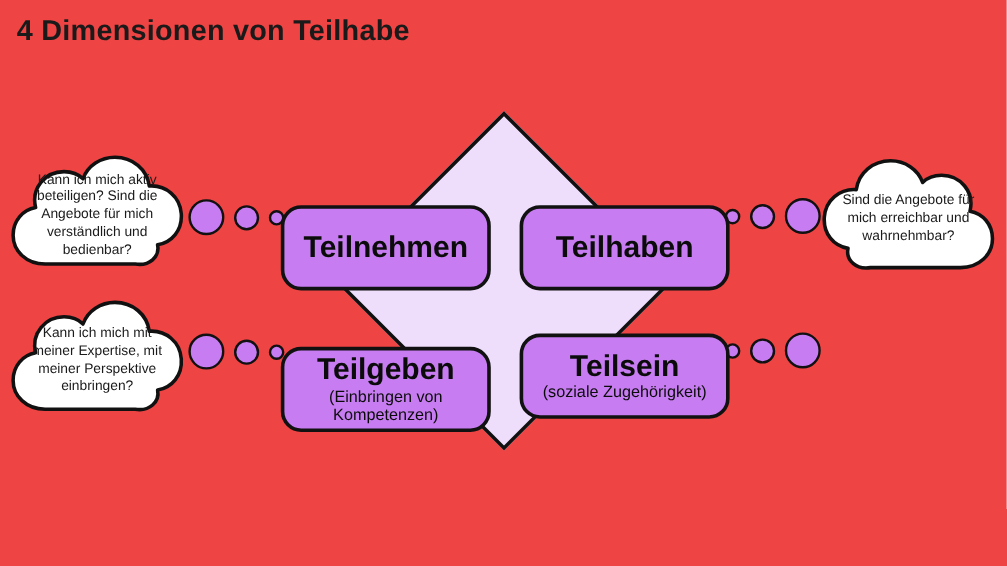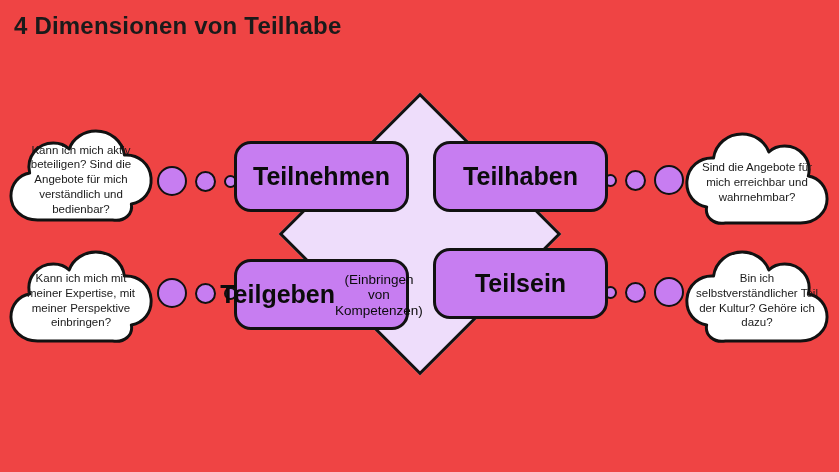--- a/index.html
+++ b/index.html
@@ -25,22 +25,22 @@
     border:3px solid var(--outline-black,#111);
     transform:rotate(45deg);
     z-index:1;
   }
   
   .dim-box{
     position:absolute;width:175px;height:71px;z-index:3;
     background:var(--accent-purple,#c77df1);
     border:3.5px solid var(--outline-black,#111);
     border-radius:17px;
-    display:flex;flex-direction:row;align-items:center;justify-content:center;
-    text-align:center;padding:2px 10px;
+    display:flex;flex-direction:column;align-items:center;justify-content:center;
+    text-align:center;padding:2px 10px;margin-top:30px;
   }
   .dim-box .box-label{font-size:25px;font-weight:700;line-height:1.02;color:#0b0b0b;}
   .dim-box .box-sublabel{font-size:13.5px;line-height:1.12;margin-top:1px;color:#0b0b0b;}
   .box-tl{left:234px;top:141px;}
   .box-tr{left:433px;top:141px;gap:24px;}
   .box-bl{left:234px;top:259px;}
   .box-br{left:433px;top:248px;}
   
   .cloud{
     position:absolute;width:150px;height:97px;z-index:2;
@@ -87,20 +87,21 @@
   </div>
   <div class="dim-box box-tr">
     <div class="box-label">Teilhaben</div>
   </div>
   <div class="dim-box box-bl">
     <div class="box-label">Teilgeben</div>
     <div class="box-sublabel">(Einbringen von Kompetenzen)</div>
   </div>
   <div class="dim-box box-br">
     <div class="box-label">Teilsein</div>
+    <div class="box-sublabel">(soziale Zugehörigkeit)</div>
   </div>
 
   <div class="cloud cloud-tl">
     <svg viewBox="-2 -2 152 97" preserveAspectRatio="none">
       <path d="M 30 90 C 14 90 3 79 3 66 C 3 54 11 45 22 43 C 18 27 30 13 46 13 C 52 13 58 15 62 19 C 66 8 77 1 89 1 C 104 1 116 11 118 25 C 132 24 144 34 145 48 C 146 62 137 72 125 74 C 127 84 118 92 106 90 Z" fill="#ffffff" stroke="#111111" stroke-width="3" stroke-linejoin="round"></path>
     </svg>
     <div class="cloud-text">Kann ich mich aktiv beteiligen? Sind die Angebote für mich verständlich und bedienbar?</div>
   </div>
 
   <div class="cloud cloud-bl">
@@ -110,26 +111,20 @@
     <div class="cloud-text">Kann ich mich mit meiner Expertise, mit meiner Perspektive einbringen?</div>
   </div>
 
   <div class="cloud cloud-tr mirrored">
     <svg viewBox="-2 -2 152 97" preserveAspectRatio="none">
       <path d="M 30 90 C 14 90 3 79 3 66 C 3 54 11 45 22 43 C 18 27 30 13 46 13 C 52 13 58 15 62 19 C 66 8 77 1 89 1 C 104 1 116 11 118 25 C 132 24 144 34 145 48 C 146 62 137 72 125 74 C 127 84 118 92 106 90 Z" fill="#ffffff" stroke="#111111" stroke-width="3" stroke-linejoin="round"></path>
     </svg>
     <div class="cloud-text">Sind die Angebote für mich erreichbar und wahrnehmbar?</div>
   </div>
 
-  <div class="cloud cloud-br mirrored">
-    <svg viewBox="-2 -2 152 97" preserveAspectRatio="none">
-      <path d="M 30 90 C 14 90 3 79 3 66 C 3 54 11 45 22 43 C 18 27 30 13 46 13 C 52 13 58 15 62 19 C 66 8 77 1 89 1 C 104 1 116 11 118 25 C 132 24 144 34 145 48 C 146 62 137 72 125 74 C 127 84 118 92 106 90 Z" fill="#ffffff" stroke="#111111" stroke-width="3" stroke-linejoin="round"></path>
-    </svg>
-    <div class="cloud-text">Bin ich selbstverständlicher Teil der Kultur? Gehöre ich dazu?</div>
-  </div>
 
   <div class="dots dots-lt">
     <span class="dot dot-lg"></span>
     <span class="dot dot-md"></span>
     <span class="dot dot-sm"></span>
   </div>
   <div class="dots dots-lb">
     <span class="dot dot-lg"></span>
     <span class="dot dot-md"></span>
     <span class="dot dot-sm"></span>

